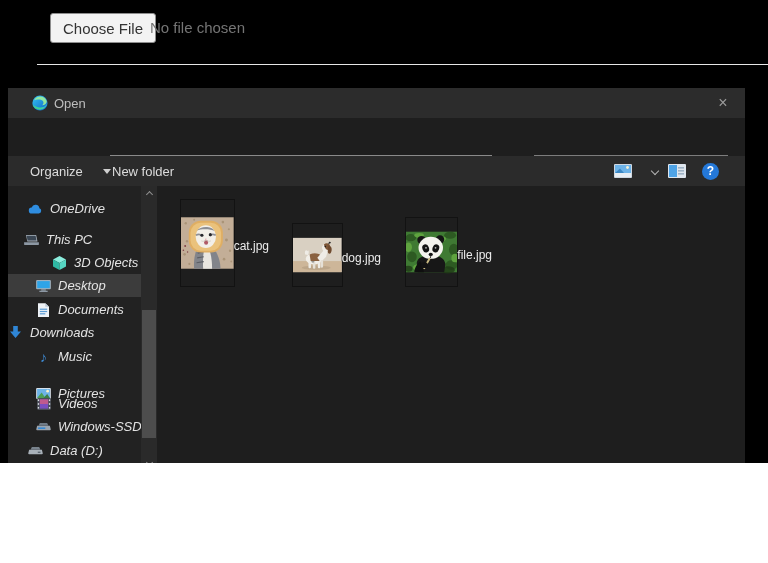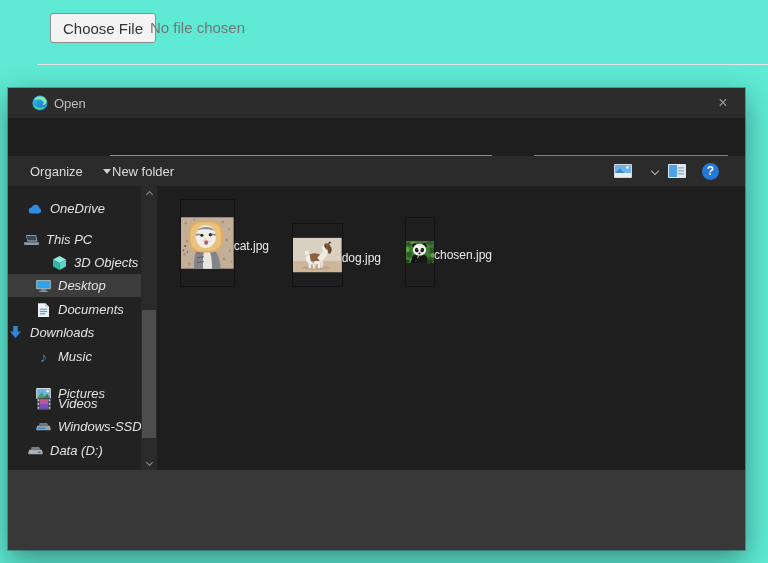--- a/index.html
+++ b/index.html
@@ -1,18 +1,18 @@
 <!DOCTYPE html>
 <html><head>
 <meta charset="utf-8">
 <style>
   * { margin:0; padding:0; box-sizing:border-box; }
   html,body { background:#fff; }
   body { font-family:"Liberation Sans", sans-serif; }
-  .stage { position:relative; width:768px; height:563px; background:#5eead4; overflow:hidden; }
+  .stage { position:relative; width:768px; height:463px; background:#000000; overflow:hidden; }
   .abs { position:absolute; }
 
   
   .choose-btn {
     left:50px; top:13px; height:30px; padding:0 12px;
     background:#f3f3f3; border:1px solid #8d8d8d; border-radius:3px;
     font-size:15px; color:#333; display:flex; align-items:center; cursor:default;
   }
   .no-file { left:150px; top:19px; font-size:15px; color:#757575; }
   .top-divider { left:37px; right:0; top:64px; height:1px; background:#e7e7e7; }
@@ -411,21 +411,21 @@
           <ellipse cx="33" cy="28" rx="5.5" ry="7" transform="rotate(-20 33 28)" fill="#131313"></ellipse>
           <ellipse cx="50" cy="28" rx="5.5" ry="7" transform="rotate(20 50 28)" fill="#131313"></ellipse>
           <circle cx="33.5" cy="27" r="1.5" fill="#e8e8e8" opacity=".8"></circle>
           <circle cx="49.5" cy="27" r="1.5" fill="#e8e8e8" opacity=".8"></circle>
           <ellipse cx="41.5" cy="38" rx="3.5" ry="2.6" fill="#121212"></ellipse>
           <path d="M41.5 40.5 L41 44" stroke="#121212" stroke-width="1.4"></path>
           <path d="M40 44 L30 62" stroke="#d9c98f" stroke-width="3"></path>
           <path d="M40 44 L30 62" stroke="#b8a873" stroke-width="1"></path>
           <ellipse cx="31" cy="56" rx="6" ry="5" fill="#121212"></ellipse>
         </svg>
-        <span class="file-label">chosen.jpg</span>
+        <span class="file-label">file.jpg</span>
       </div>
     </div>
 
     <div class="abs bottombar">
       
       
       
       
       
       

